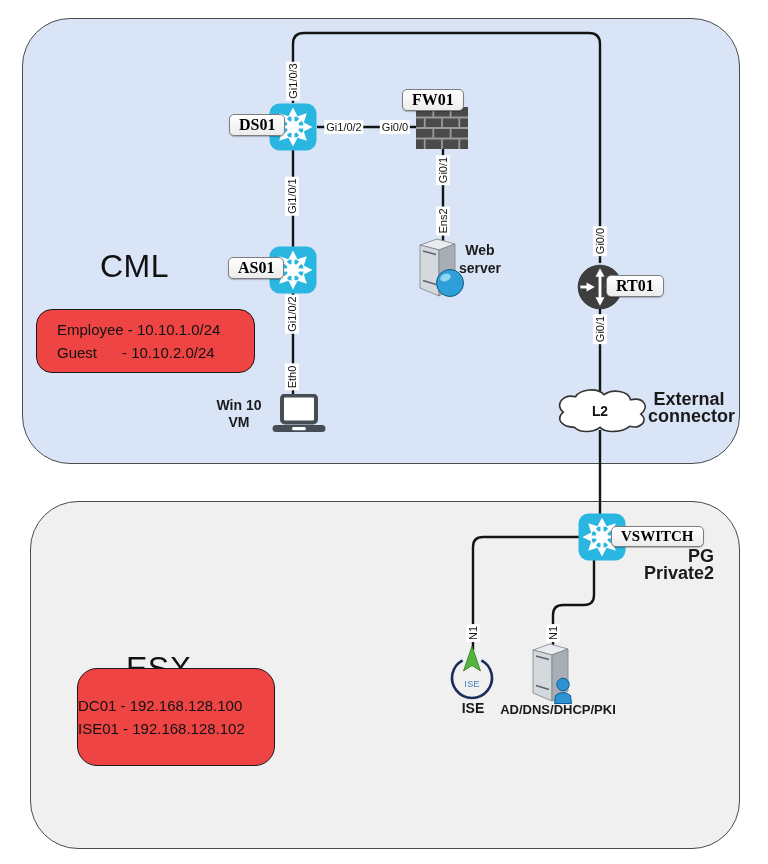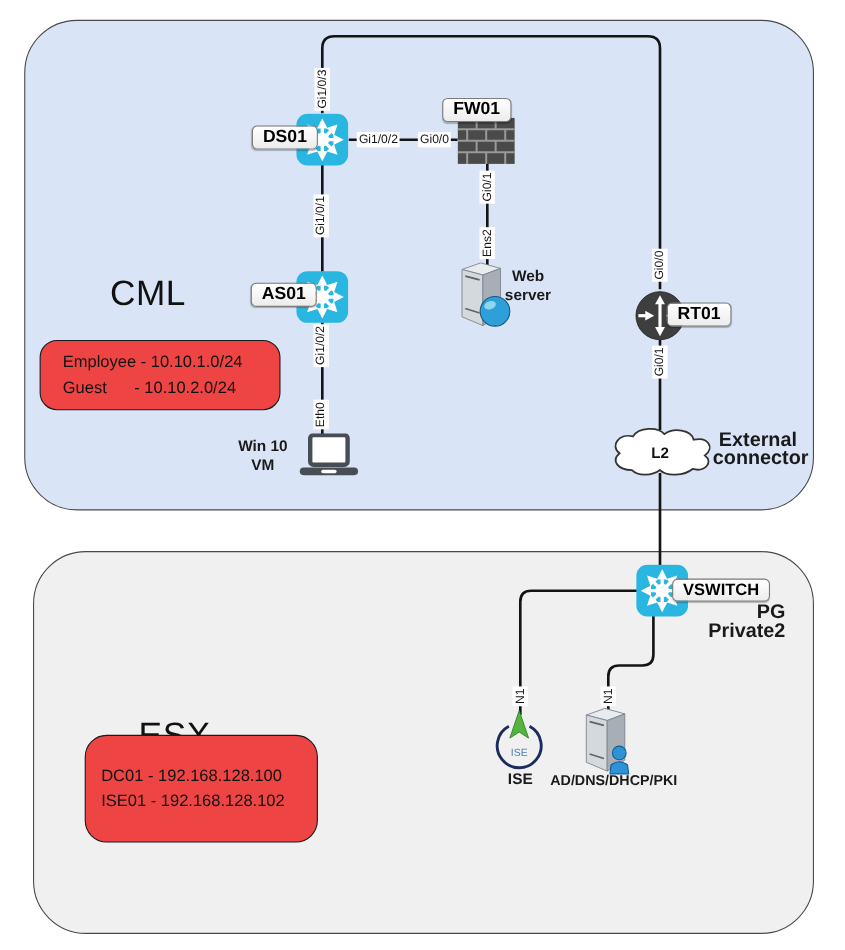--- a/index.html
+++ b/index.html
@@ -12,29 +12,29 @@
   #cml-title{left:100px;top:200px;}
   #esx-title{left:126px;top:602px;}
   #links{position:absolute;left:0;top:0;width:768px;height:864px;z-index:1;}
   #links path{fill:none;stroke:#141414;stroke-width:2.4px;}
   .icon{position:absolute;z-index:2;line-height:0;}
   .chip{position:absolute;background:#fff;color:#141414;font-size:11px;line-height:1.1;
         padding:1px 2px;white-space:nowrap;transform:translate(-50%,-50%);z-index:3;}
   .chip.vert{transform:translate(-50%,-50%) rotate(-90deg);}
   .devlabel{position:absolute;z-index:4;background:linear-gradient(#ffffff,#ececec);
         border:1.5px solid #7d7d7d;border-radius:5px;
-        font-family:Liberation Sans, sans-serif;font-weight:bold;font-size:16px;
+        font-family:Liberation Serif, serif;font-weight:bold;font-size:16px;
         padding:1px 9px;color:#000;box-shadow:0 1px 1px rgba(0,0,0,.25);white-space:nowrap;}
   .caption{position:absolute;font-weight:bold;color:#1a1a1a;text-align:center;z-index:3;
         font-size:18px;line-height:16.5px;}
   .notebox{position:absolute;background:#ef4444;border:1.6px solid #1a1a1a;z-index:2;
         display:flex;flex-direction:column;justify-content:center;}
   .notebox .row{white-space:pre;font-size:15px;line-height:23px;color:#111;}
   #subnet-note{left:36px;top:309px;width:197px;height:62px;border-radius:16px;padding-left:20px;}
-  #ip-note{left:77px;top:668px;width:196px;height:96px;border-radius:20px;padding-left:14px;}
+  #ip-note{left:77px;top:668px;width:196px;height:96px;border-radius:20px;}
 </style>
 </head>
 <body>
 
 <svg width="0" height="0" style="position:absolute">
   <defs>
     <symbol id="sym-switch" viewBox="0 0 48 48">
       <rect x="0.5" y="0.5" width="47" height="47" rx="10" fill="#29b6e0"></rect>
       <g stroke="#fff" stroke-width="3">
         <g transform="rotate(0 24 24)">

